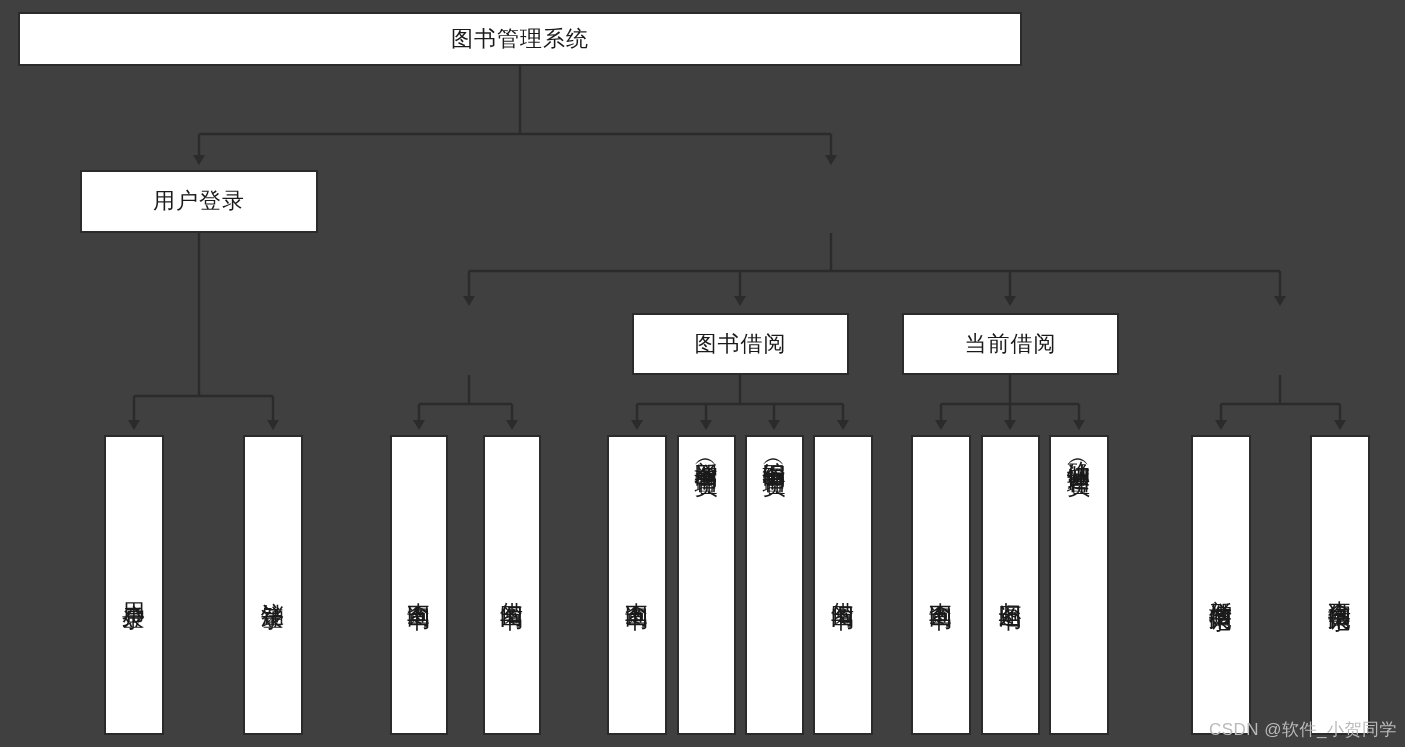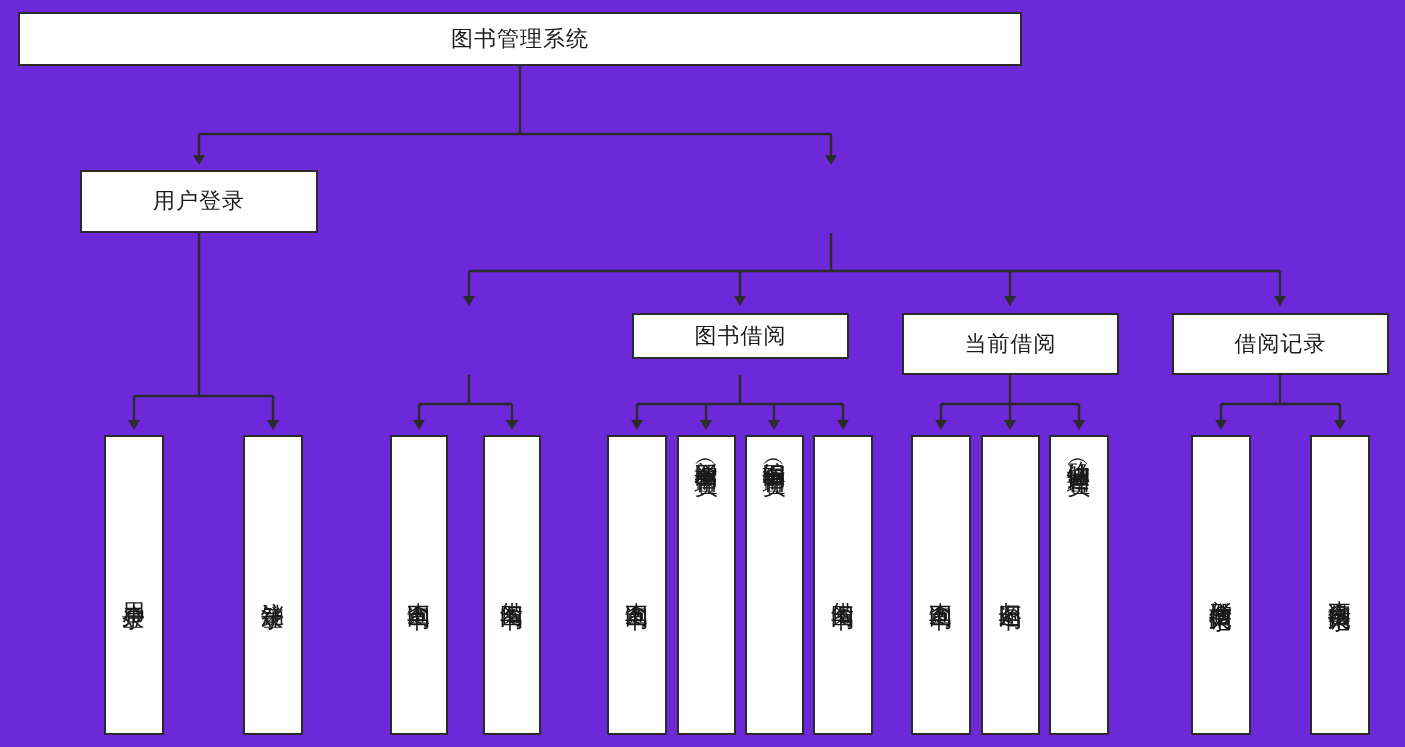--- a/index.html
+++ b/index.html
@@ -7,21 +7,21 @@
     padding: 0;
     background: #ffffff;
   }
   body {
     font-family: "Liberation Sans", "DejaVu Sans", sans-serif;
   }
   #canvas {
     position: relative;
     width: 1405px;
     height: 747px;
-    background: #6d28d9;
+    background: #404040;
     overflow: hidden;
   }
   #edges {
     position: absolute;
     left: 0;
     top: 0;
     width: 1405px;
     height: 747px;
   }
   .node {
@@ -121,28 +121,25 @@
   </svg>
 
   <div class="node node-h" style="left:18px; top:12px; width:1004px; height:54px;">
     <span class="label">图书管理系统</span>
   </div>
 
   <div class="node node-h" style="left:80px; top:170px; width:238px; height:63px;">
     <span class="label">用户登录</span>
   </div>
 
-  <div class="node node-h" style="left:632px; top:313px; width:217px; height:46px;">
+  <div class="node node-h" style="left:632px; top:313px; width:217px; height:62px;">
     <span class="label">图书借阅</span>
   </div>
   <div class="node node-h" style="left:902px; top:313px; width:217px; height:62px;">
     <span class="label">当前借阅</span>
-  </div>
-  <div class="node node-h" style="left:1172px; top:313px; width:217px; height:62px;">
-    <span class="label">借阅记录</span>
   </div>
 
   <div class="node node-v v-center" style="left:104px; top:435px; width:60px; height:300px;">
     <span class="label">用户登录</span>
   </div>
   <div class="node node-v v-center" style="left:243px; top:435px; width:60px; height:300px;">
     <span class="label">注销登录</span>
   </div>
 
   <div class="node node-v v-center" style="left:390px; top:435px; width:58px; height:300px;">
@@ -175,14 +172,15 @@
     <span class="label">确认归还（管理员）</span>
   </div>
 
   <div class="node node-v v-center" style="left:1191px; top:435px; width:60px; height:300px;">
     <span class="label">新增借阅记录</span>
   </div>
   <div class="node node-v v-center" style="left:1310px; top:435px; width:60px; height:300px;">
     <span class="label">查询借阅记录</span>
   </div>
 
+  <div class="watermark">CSDN @软件_小贺同学</div>
 
 </div>
 
 </body></html>

